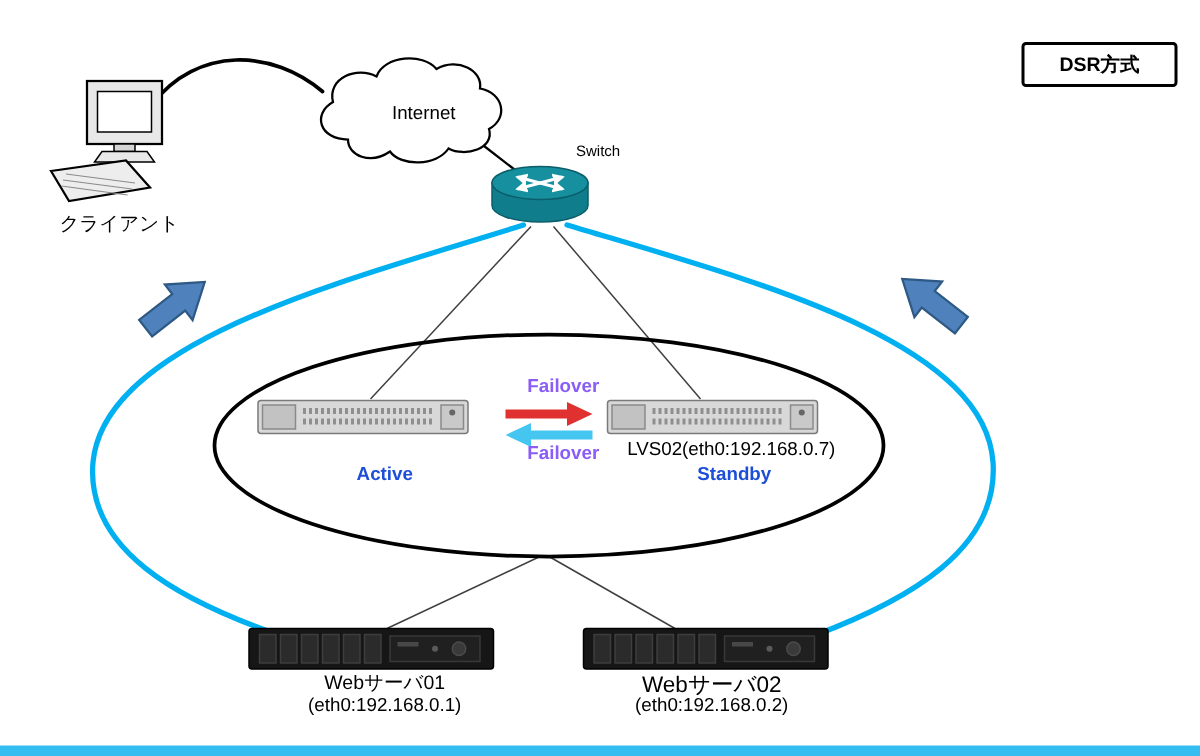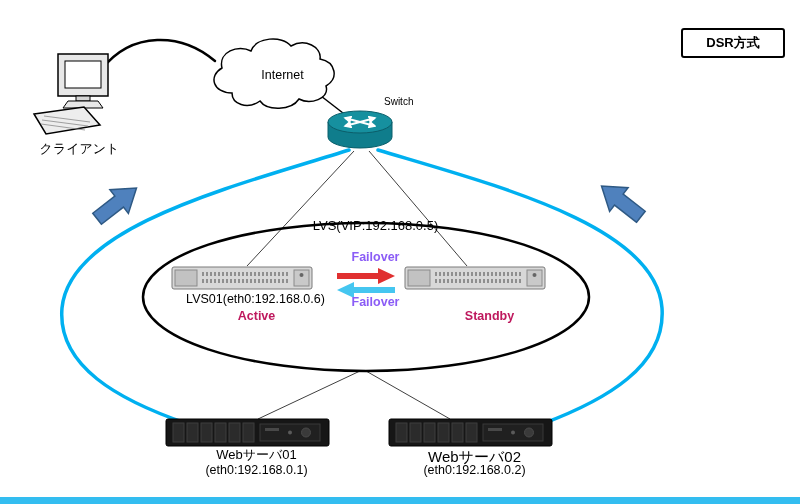--- a/index.html
+++ b/index.html
@@ -2,21 +2,21 @@
 <html><head>
 <meta charset="utf-8">
 <style>
   html,body{margin:0;padding:0;background:#fff;}
   .canvas{position:relative;width:800px;height:504px;background:#ffffff;overflow:hidden;
           font-family:Liberation Sans, sans-serif;}
   .layer{position:absolute;left:0;top:0;}
   .lbl{position:absolute;white-space:nowrap;font-size:12.5px;color:#000;line-height:1.15;}
   .c{transform:translateX(-50%);padding-left:19px;}
   .red{color:#8b5cf6;font-weight:bold;}
-  .green{color:#be185d;font-weight:bold;}
+  .green{color:#1d4ed8;font-weight:bold;}
   .dsr-box{position:absolute;left:681px;top:28px;width:100px;height:26px;border:2px solid #000;
            border-radius:3px;display:flex;align-items:center;justify-content:center;
            font-size:13px;font-weight:bold;background:#fff;}
 </style>
 </head>
 <body>
 
 <div class="canvas">
 
   <svg class="layer" width="800" height="504" viewBox="0 0 800 504">
@@ -118,26 +118,25 @@
   </svg>
 
   <div class="dsr-box">
     <span>DSR方式</span>
   </div>
 
   <div class="lbl c" style="left:70px;top:142px;font-size:13px;">クライアント</div>
   <div class="lbl c" style="left:273px;top:68px;">Internet</div>
   <div class="lbl" style="left:384px;top:96px;font-size:10px;">Switch</div>
 
-  <div class="lbl c" style="left:366px;top:219px;font-size:13px;">LVS(VIP:192.168.0.5)</div>
   <div class="lbl c red" style="left:366px;top:250px;">Failover</div>
   <div class="lbl c red" style="left:366px;top:295px;">Failover</div>
 
-  <div class="lbl c" style="left:246px;top:292px;">LVS01(eth0:192.168.0.6)</div>
   <div class="lbl c green" style="left:247px;top:309px;">Active</div>
+  <div class="lbl c" style="left:478px;top:292px;">LVS02(eth0:192.168.0.7)</div>
   <div class="lbl c green" style="left:480px;top:309px;">Standby</div>
 
   <div class="lbl c" style="left:247px;top:448px;font-size:13px;text-align:center;">Webサーバ01</div>
   <div class="lbl c" style="left:247px;top:463px;">(eth0:192.168.0.1)</div>
   <div class="lbl c" style="left:465px;top:448px;font-size:15px;">Webサーバ02</div>
   <div class="lbl c" style="left:465px;top:463px;">(eth0:192.168.0.2)</div>
 
 </div>
 
 </body></html>

